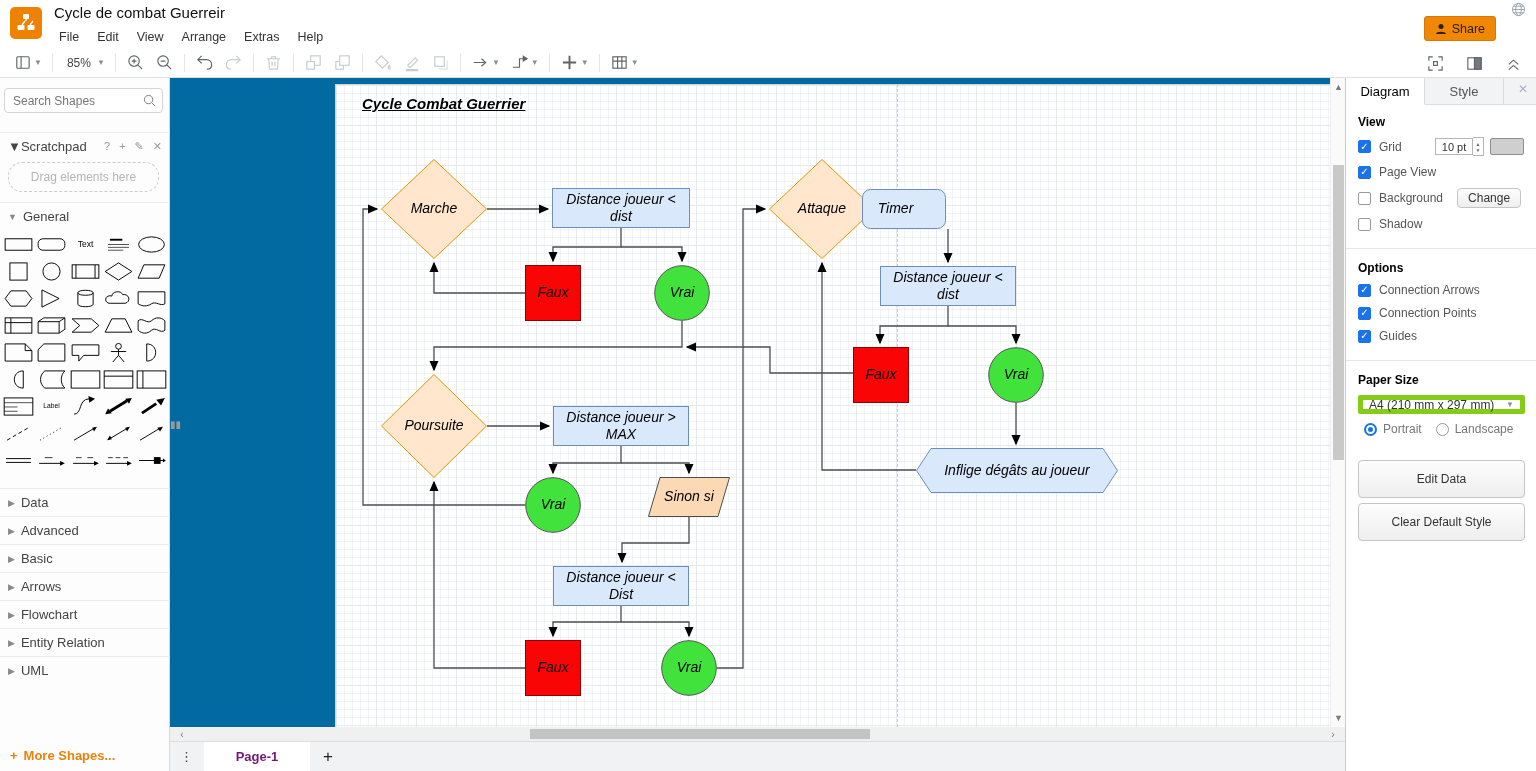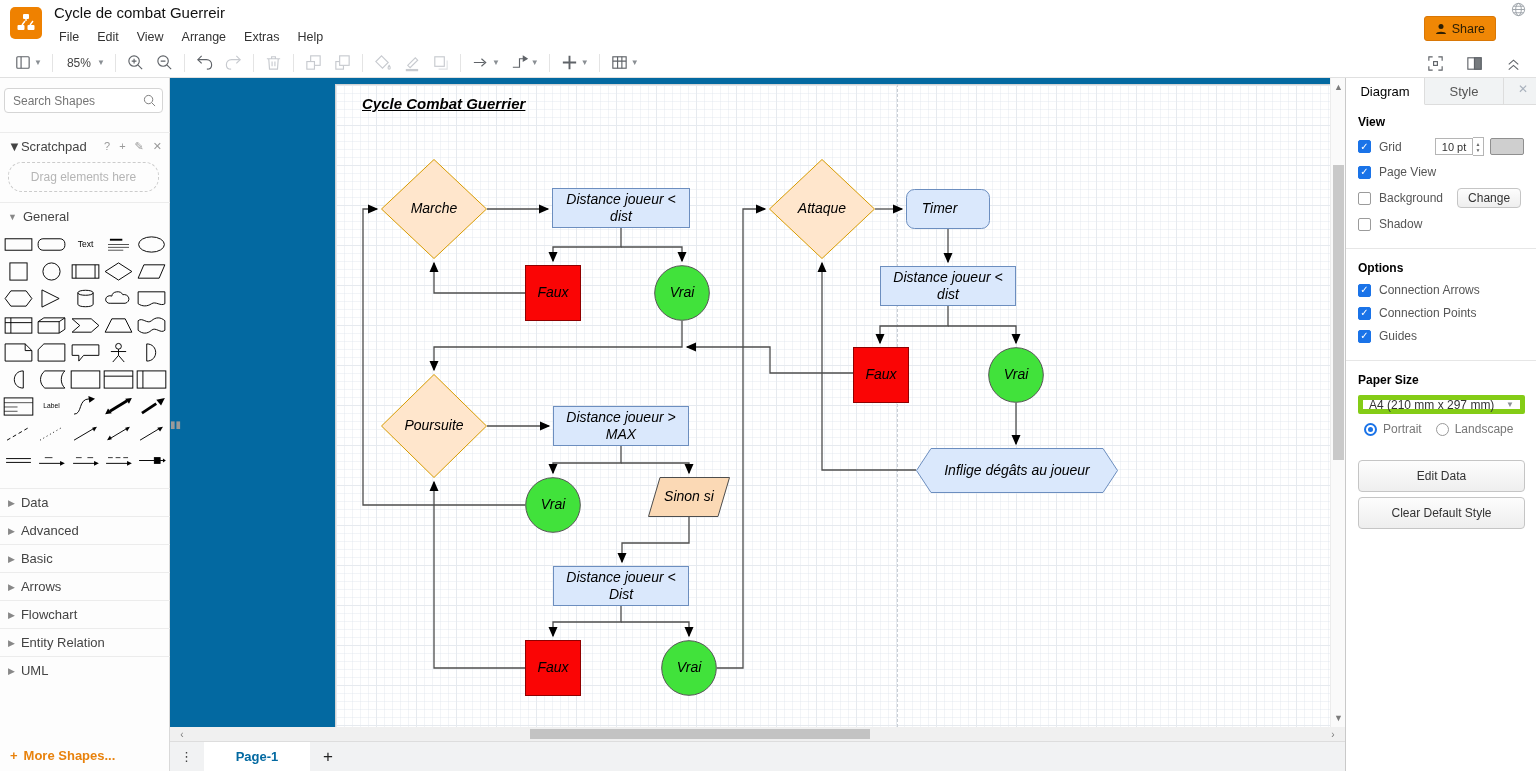--- a/index.html
+++ b/index.html
@@ -66,21 +66,21 @@
   .vscroll{position:absolute;left:1330px;top:78px;width:15px;height:649px;background:#fafafa;border-left:1px solid #ececec;}
   .vthumb{position:absolute;left:2px;top:87px;width:11px;height:295px;background:#c9c9c9;}
   .vscroll .arr{position:absolute;left:0;width:15px;height:14px;color:#7b7b7b;font-size:9px;display:flex;align-items:center;justify-content:center;}
   .hscroll{position:absolute;left:170px;top:727px;width:1175px;height:14px;background:#f0f0f0;}
   .hthumb{position:absolute;left:360px;top:2px;width:340px;height:10px;background:#c3c3c3;}
   .hscroll .arr{position:absolute;top:0;width:16px;height:14px;color:#7b7b7b;font-size:10px;display:flex;align-items:center;justify-content:center;}
   
   .footer{position:absolute;left:170px;top:741px;width:1175px;height:30px;background:#f1f2f3;border-top:1px solid #ddd;display:flex;align-items:stretch;}
   .pages-menu{width:34px;display:flex;align-items:center;justify-content:center;color:#444;font-size:13px;letter-spacing:1px;}
   .page-tab{width:106px;background:#fff;display:flex;align-items:center;justify-content:center;
-    font-size:13px;font-weight:bold;color:#0369a1;}
+    font-size:13px;font-weight:bold;color:#701a75;}
   .add-page{width:36px;display:flex;align-items:center;justify-content:center;font-size:17px;color:#222;}
   
   .fpanel{position:absolute;left:1345px;top:78px;width:191px;height:693px;background:#fff;border-left:1px solid #c9c9c9;}
   .ftabs{display:flex;height:27px;background:#f1f3f4;border-bottom:1px solid #ddd;}
   .ftab{width:79px;display:flex;align-items:center;justify-content:center;font-size:13px;color:#555;
     border-right:1px solid #ddd;background:#f1f3f4;}
   .ftab.active{background:#fff;color:#000;border-bottom:1px solid #fff;margin-bottom:-1px;}
   .ftab-close{margin-left:auto;padding:4px 8px;color:#a9b2bd;font-size:12px;}
   .fsec{padding:10px 12px 4px;}
   .fhead{font-size:12px;font-weight:bold;color:#000;margin-bottom:8px;}
@@ -90,21 +90,21 @@
   .cbox.on{background:#1a73e8;border-color:#1a73e8;color:#fff;font-size:10px;line-height:1;}
   .fdivider{height:1px;background:#e6e6e6;margin:4px 0 2px;}
   .grid-size{margin-left:auto;display:flex;align-items:center;}
   .grid-size input{width:38px;height:17px;border:1px solid #b5b5b5;font-size:11px;text-align:center;color:#333;
     font-family:inherit;padding:0;}
   .spin{width:11px;height:19px;border:1px solid #b5b5b5;border-left:none;display:flex;flex-direction:column;
     align-items:center;justify-content:center;font-size:5px;color:#666;line-height:1.2;}
   .swatch{width:34px;height:17px;border:1px solid #8f8f8f;border-radius:2px;background:#cfcfcf;margin-left:6px;}
   .btn{border:1px solid #c5c5c5;border-radius:4px;background:linear-gradient(#fdfdfd,#eee);font-size:12px;color:#333;
     padding:2px 10px;font-family:inherit;}
-  .btn.wide{display:block;width:167px;margin:0 auto 5px;height:32px;padding:0;}
+  .btn.wide{display:block;width:167px;margin:0 auto 5px;height:38px;padding:0;}
   .fselect{width:167px;height:19px;border:5px solid #84cc16;border-radius:2px;background:#fff;font-size:12px;color:#333;
     display:flex;align-items:center;padding:0 6px;margin-bottom:8px;}
   .fselect .tb-caret{margin-left:auto;}
   .radio{width:13px;height:13px;border-radius:50%;border:1px solid #999;margin-right:6px;flex:none;background:#fff;}
   .radio.on{border:2px solid #1a73e8;display:flex;align-items:center;justify-content:center;}
   .radio.on::after{content:"";width:5px;height:5px;border-radius:50%;background:#1a73e8;}
   .orient{display:flex;align-items:center;gap:14px;font-size:12px;color:#777;padding-left:6px;margin-bottom:10px;}
   .orient span{display:flex;align-items:center;}
   svg.icon{display:block;}
 </style>
@@ -645,21 +645,21 @@
           <ellipse cx="28" cy="28" rx="27.3" ry="27.3"></ellipse>
         </svg>
         <span class="nlabel">Vrai</span>
       </div>
       <div class="node" style="left: 599px; top: 81px; width: 106px; height: 100px;">
         <svg width="106" height="100" fill="#ffe6cc" stroke="#d79b00" stroke-width="1">
           <path d="M53 .5L105.5 50L53 99.5L.5 50z"></path>
         </svg>
         <span class="nlabel">Attaque</span>
       </div>
-      <div class="node" style="left: 736px; top: 111px; width: 67px; height: 40px;">
+      <div class="node" style="left: 692px; top: 111px; width: 67px; height: 40px;">
         <svg width="84" height="40" fill="#dae8fc" stroke="#6c8ebf" stroke-width="1">
           <rect x=".5" y=".5" width="83" height="39" rx="8"></rect>
         </svg>
         <span class="nlabel">Timer</span>
       </div>
       <div class="node" style="left: 710px; top: 188px; width: 136px; height: 40px;">
         <svg width="136" height="40" fill="#dae8fc" stroke="#6c8ebf" stroke-width="1">
           <rect x=".5" y=".5" width="135" height="39"></rect>
         </svg>
         <span class="nlabel">Distance joueur &lt;

